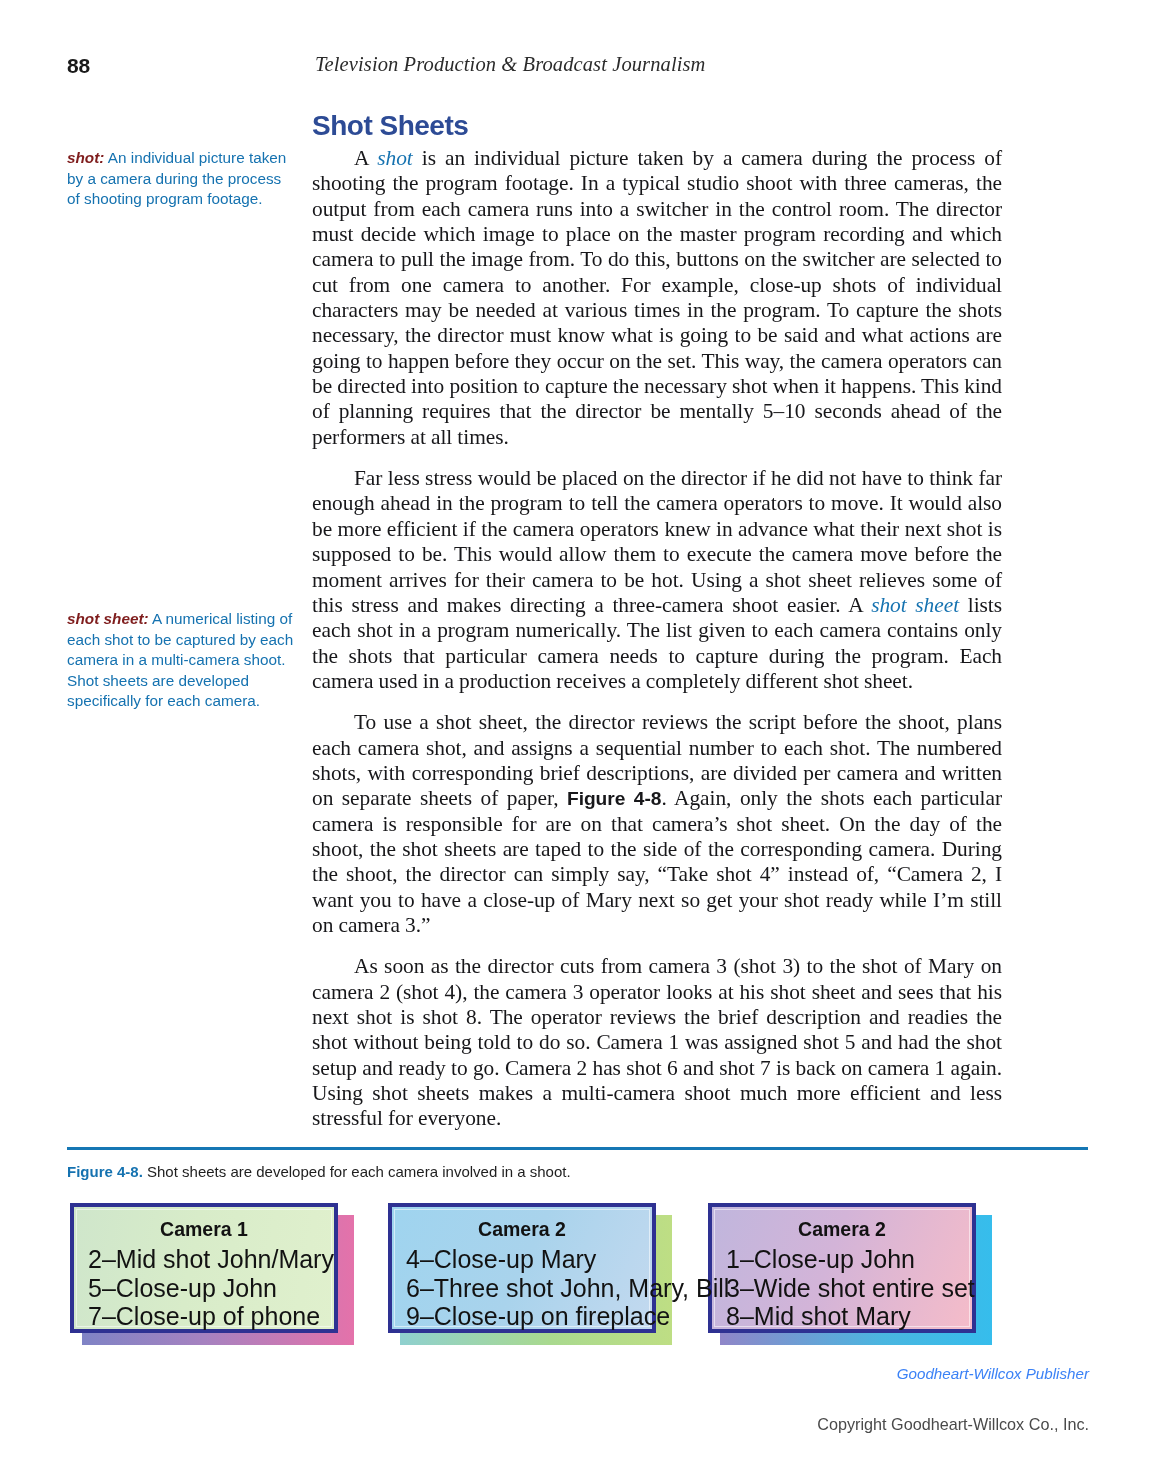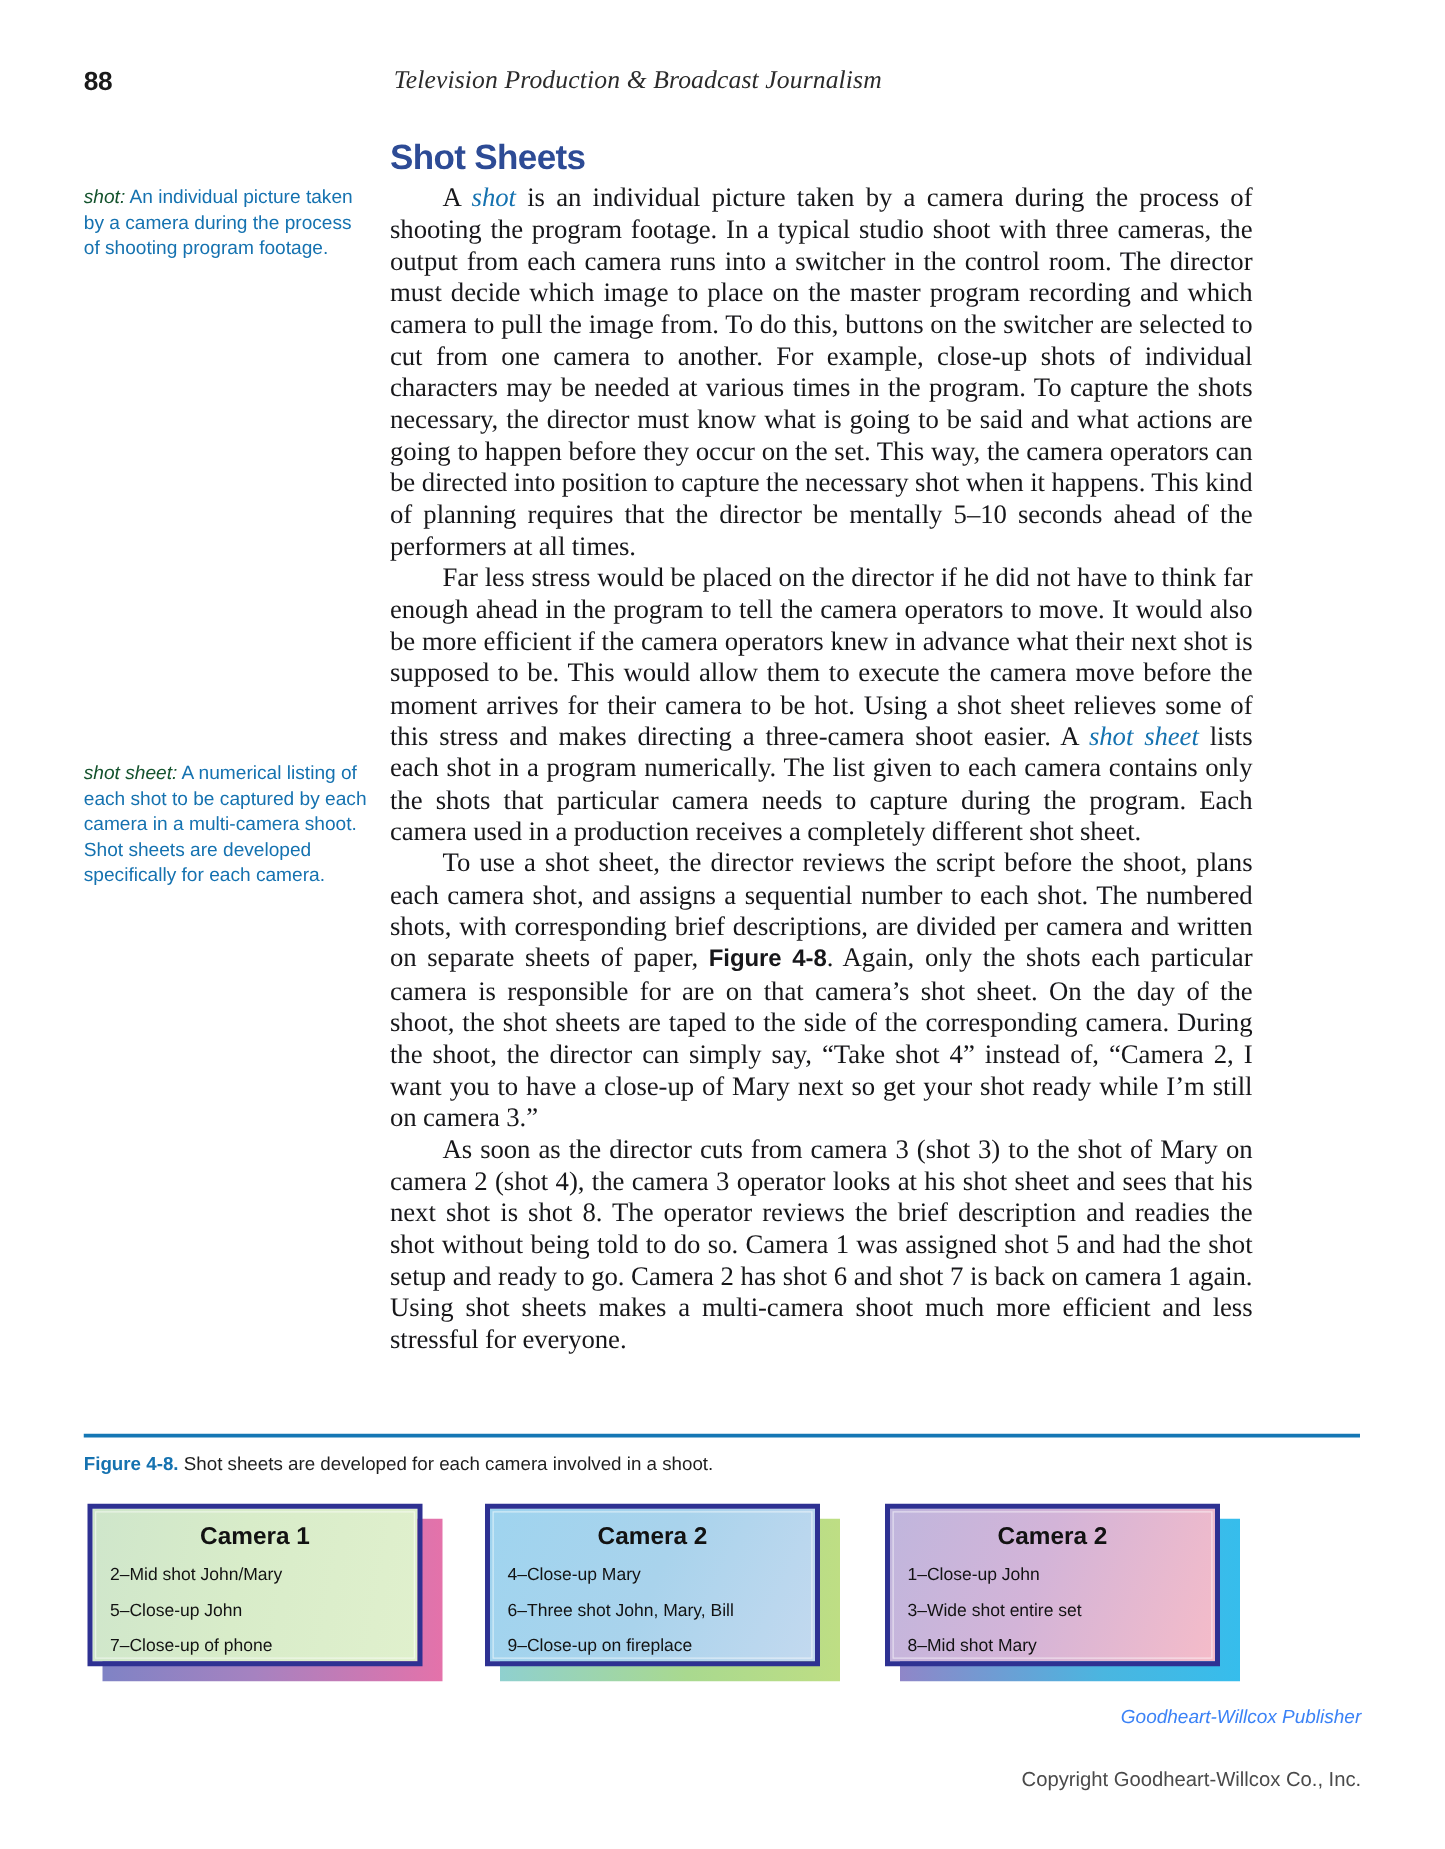--- a/index.html
+++ b/index.html
@@ -75,23 +75,23 @@
   .def {
     position: absolute;
     left: 0;
     width: 228px;
     font-family: "Liberation Sans", sans-serif;
     font-size: 15.3px;
     line-height: 20.6px;
     color: #1572b0;
   }
   .def .term {
-    font-weight: normal;
+    font-weight: bold;
     font-style: italic;
-    color: #14532d;
+    color: #7f1d1d;
     margin-top: 21px;
   }
   #def-shot { top: 0px; }
   #def-shot-sheet { top: 461px; }
 
   
   .body-col {
     position: absolute;
     left: 312px;
     top: 146px;
@@ -102,21 +102,21 @@
     font-family: "Liberation Serif", serif;
     font-size: 21.4px;
     line-height: 25.35px;
     color: #17171a;
     text-align: justify;
     text-indent: 42px;
     hyphens: none;
     letter-spacing: -0.05px;
     word-spacing: -0.15px;
   }
-  .body-col p + p { margin-top: 0px; }
+  .body-col p + p { margin-top: 16px; }
   .kw {
     font-style: italic;
     color: #1572b0;
     font-weight: normal;
   }
   .figref {
     font-family: "Liberation Sans", sans-serif;
     font-weight: bold;
     font-size: 19.2px;
   }
@@ -194,21 +194,21 @@
   }
   .sheet ul {
     list-style: none;
     margin: 4px 0 0 0;
     padding: 0 0 0 14px;
     position: relative;
     z-index: 2;
   }
   .sheet ul li {
     font-family: "Liberation Sans", sans-serif;
-    font-size: 14px;
+    font-size: 25px;
     color: #121212;
     line-height: 28.5px;
     white-space: nowrap;
   }
 
   #sheet-1 { left: 0px; }
   #sheet-2 { left: 318px; }
   #sheet-3 { left: 638px; }
 
   #sheet-1 .card   { background: linear-gradient(100deg,#cfe6cb 0%, #d8ecc9 45%, #e0f0cd 100%); }

